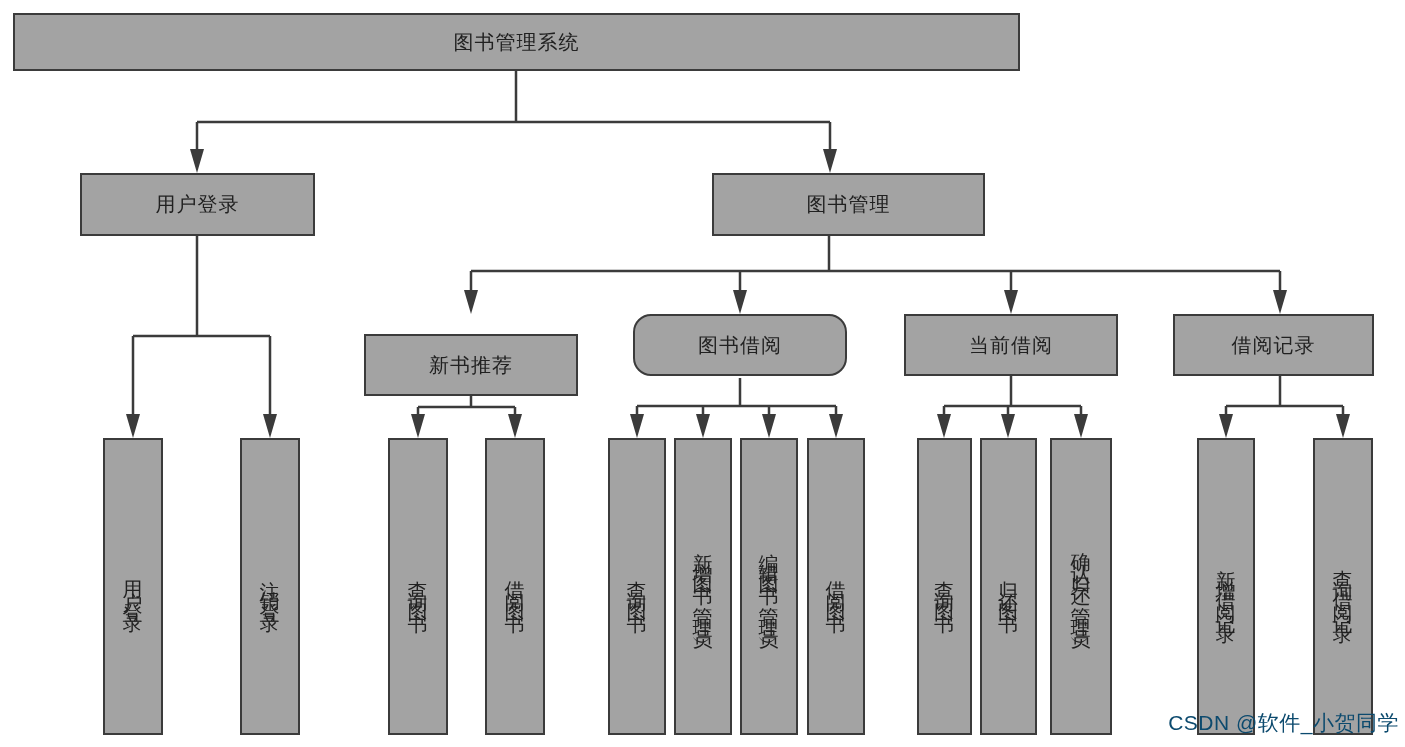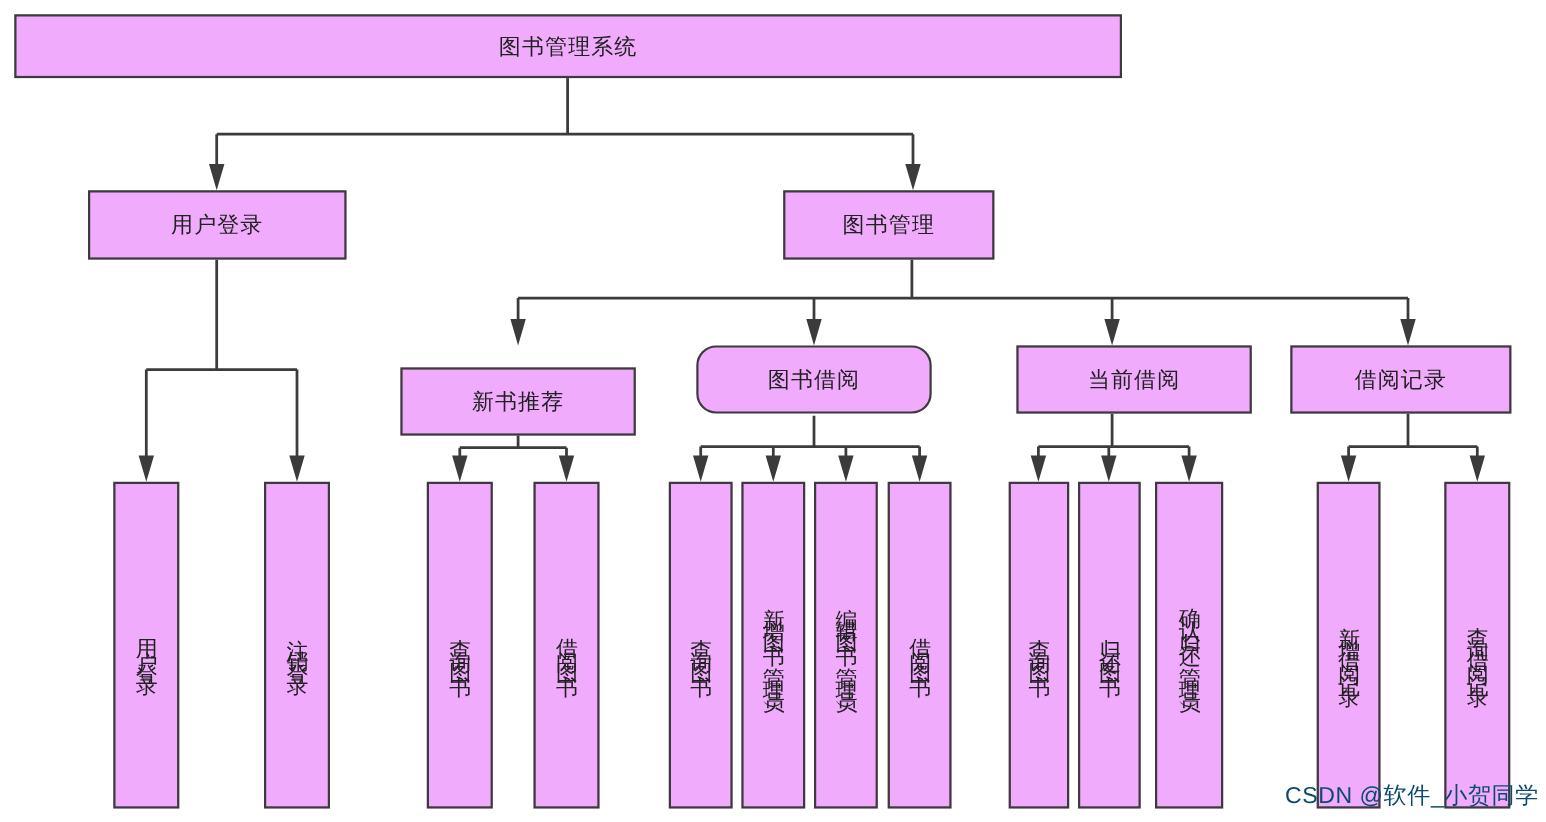--- a/index.html
+++ b/index.html
@@ -2,21 +2,21 @@
 <html><head>
 <meta charset="utf-8">
 <style>
   html,body { margin:0; padding:0; background:#ffffff; }
   .canvas {
     position:relative; width:1405px; height:747px; background:#ffffff;
     font-family:"Liberation Sans", sans-serif; overflow:hidden;
   }
   .connectors { position:absolute; left:0; top:0; pointer-events:none; }
   .box {
-    position:absolute; box-sizing:border-box; background:#f0abfc;
+    position:absolute; box-sizing:border-box; background:#a3a3a3;
     border:2.5px solid #3b3b3b; color:#212121;
     display:flex; align-items:center; justify-content:center;
   }
   .h-box { font-size:20px; letter-spacing:1px; white-space:nowrap; }
   .v-box {
     writing-mode:vertical-rl; text-orientation:mixed;
     font-size:20px; letter-spacing:11px; line-height:1;
   }
   .watermark {
     position:absolute; right:6px; bottom:10px; z-index:5;
@@ -71,25 +71,25 @@
       <polygon points="1074,414 1088,414 1081,438"></polygon>
 
       <polygon points="1219,414 1233,414 1226,438"></polygon>
       <polygon points="1336,414 1350,414 1343,438"></polygon>
     </g>
   </svg>
 
   <div class="box h-box" style="left:13px; top:13px; width:1007px; height:58px;">图书管理系统</div>
 
   <div class="box h-box" style="left:80px; top:173px; width:235px; height:63px;">用户登录</div>
-  <div class="box h-box" style="left:712px; top:173px; width:192px; height:63px;">图书管理</div>
+  <div class="box h-box" style="left:712px; top:173px; width:273px; height:63px;">图书管理</div>
 
   <div class="box h-box" style="left:364px; top:314px; width:214px; height:62px;margin-top:20px;">新书推荐</div>
   <div class="box h-box" style="left:633px; top:314px; width:214px; height:62px;border-radius:18px;">图书借阅</div>
-  <div class="box h-box" style="left:904px; top:314px; width:214px; height:62px;margin-left:20px;">当前借阅</div>
+  <div class="box h-box" style="left:904px; top:314px; width:214px; height:62px;">当前借阅</div>
   <div class="box h-box" style="left:1173px; top:314px; width:201px; height:62px;">借阅记录</div>
 
   <div class="box v-box" style="left:103px; top:438px; width:60px; height:297px;">用户登录</div>
   <div class="box v-box" style="left:240px; top:438px; width:60px; height:297px;">注销登录</div>
 
   <div class="box v-box" style="left:388px; top:438px; width:60px; height:297px;">查询图书</div>
   <div class="box v-box" style="left:485px; top:438px; width:60px; height:297px;">借阅图书</div>
 
   <div class="box v-box" style="left:608px; top:438px; width:58px; height:297px;">查询图书</div>
   <div class="box v-box" style="left:674px; top:438px; width:58px; height:297px;">新增图书（管理员）</div>

